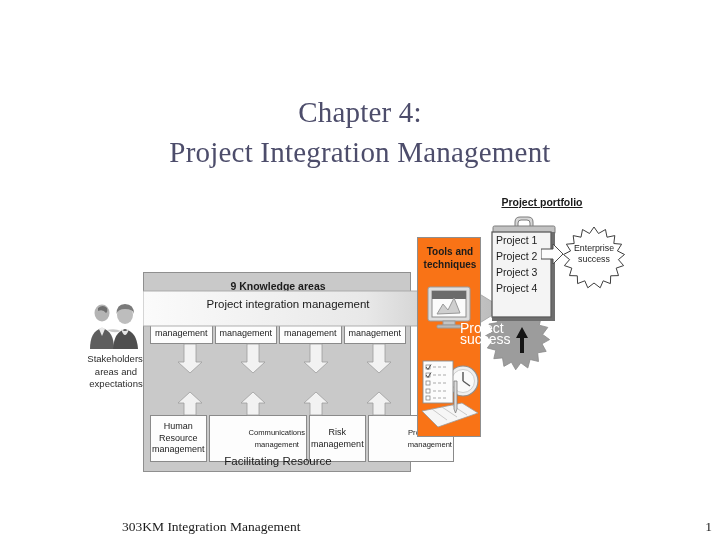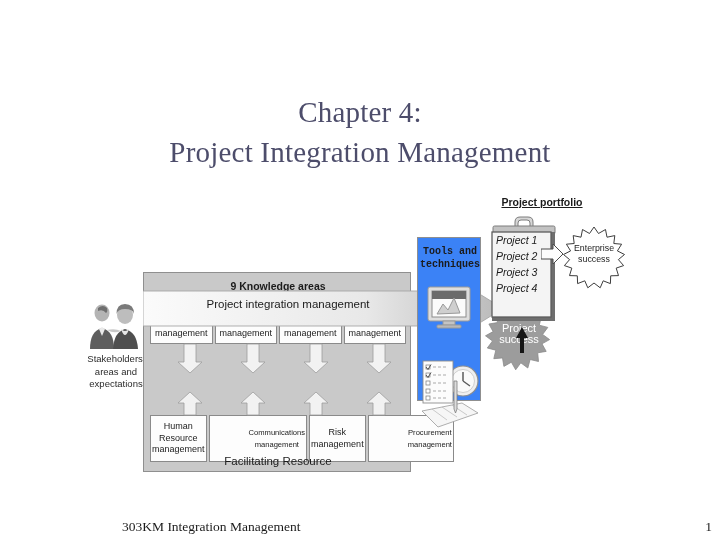--- a/index.html
+++ b/index.html
@@ -132,25 +132,24 @@
     font-size: 11.5px;
     color: #1b1b1b;
   }
 
   
   .tools-panel {
     position: absolute;
     left: 417px;
     top: 52px;
     width: 64px;
-    height: 164px;
-    background: #3b82f6;
+    height: 200px;
+    background: #f97316;
     border: 1px solid #8f8f8f;
     box-sizing: border-box;
-    font-family: Liberation Mono, monospace;
   }
   .tools-title {
     position: absolute;
     left: 0; top: 8px; width: 64px;
     text-align: center;
     font-size: 10px;
     font-weight: bold;
     line-height: 12.5px;
     color: #1b1b1b;
   }
@@ -160,25 +159,24 @@
   
   .project-success {
     position: absolute;
     left: 484px;
     top: 118px;
     width: 70px;
     height: 70px;
   }
   .ps-text {
     position: absolute;
-    left: 484px;
+    left: 460px;
     top: 138px;
     width: 70px;
-    text-align: center;
-    font-size: 11px;
+    font-size: 14px;
     line-height: 11px;
     color: #ffffff;
   }
 
   
   .portfolio-title {
     position: absolute;
     left: 462px;
     top: 11px;
     width: 160px;
@@ -196,21 +194,20 @@
     height: 112px;
   }
   .portfolio-list {
     position: absolute;
     left: 496px;
     top: 47px;
     width: 62px;
     font-size: 10.5px;
     line-height: 16px;
     color: #1b1b1b;
-    font-style: italic;
   }
   .portfolio-arrow-up {
     position: absolute;
     left: 512px;
     top: 142px;
     width: 20px;
     height: 26px;
   }
   .ent-burst {
     position: absolute;

